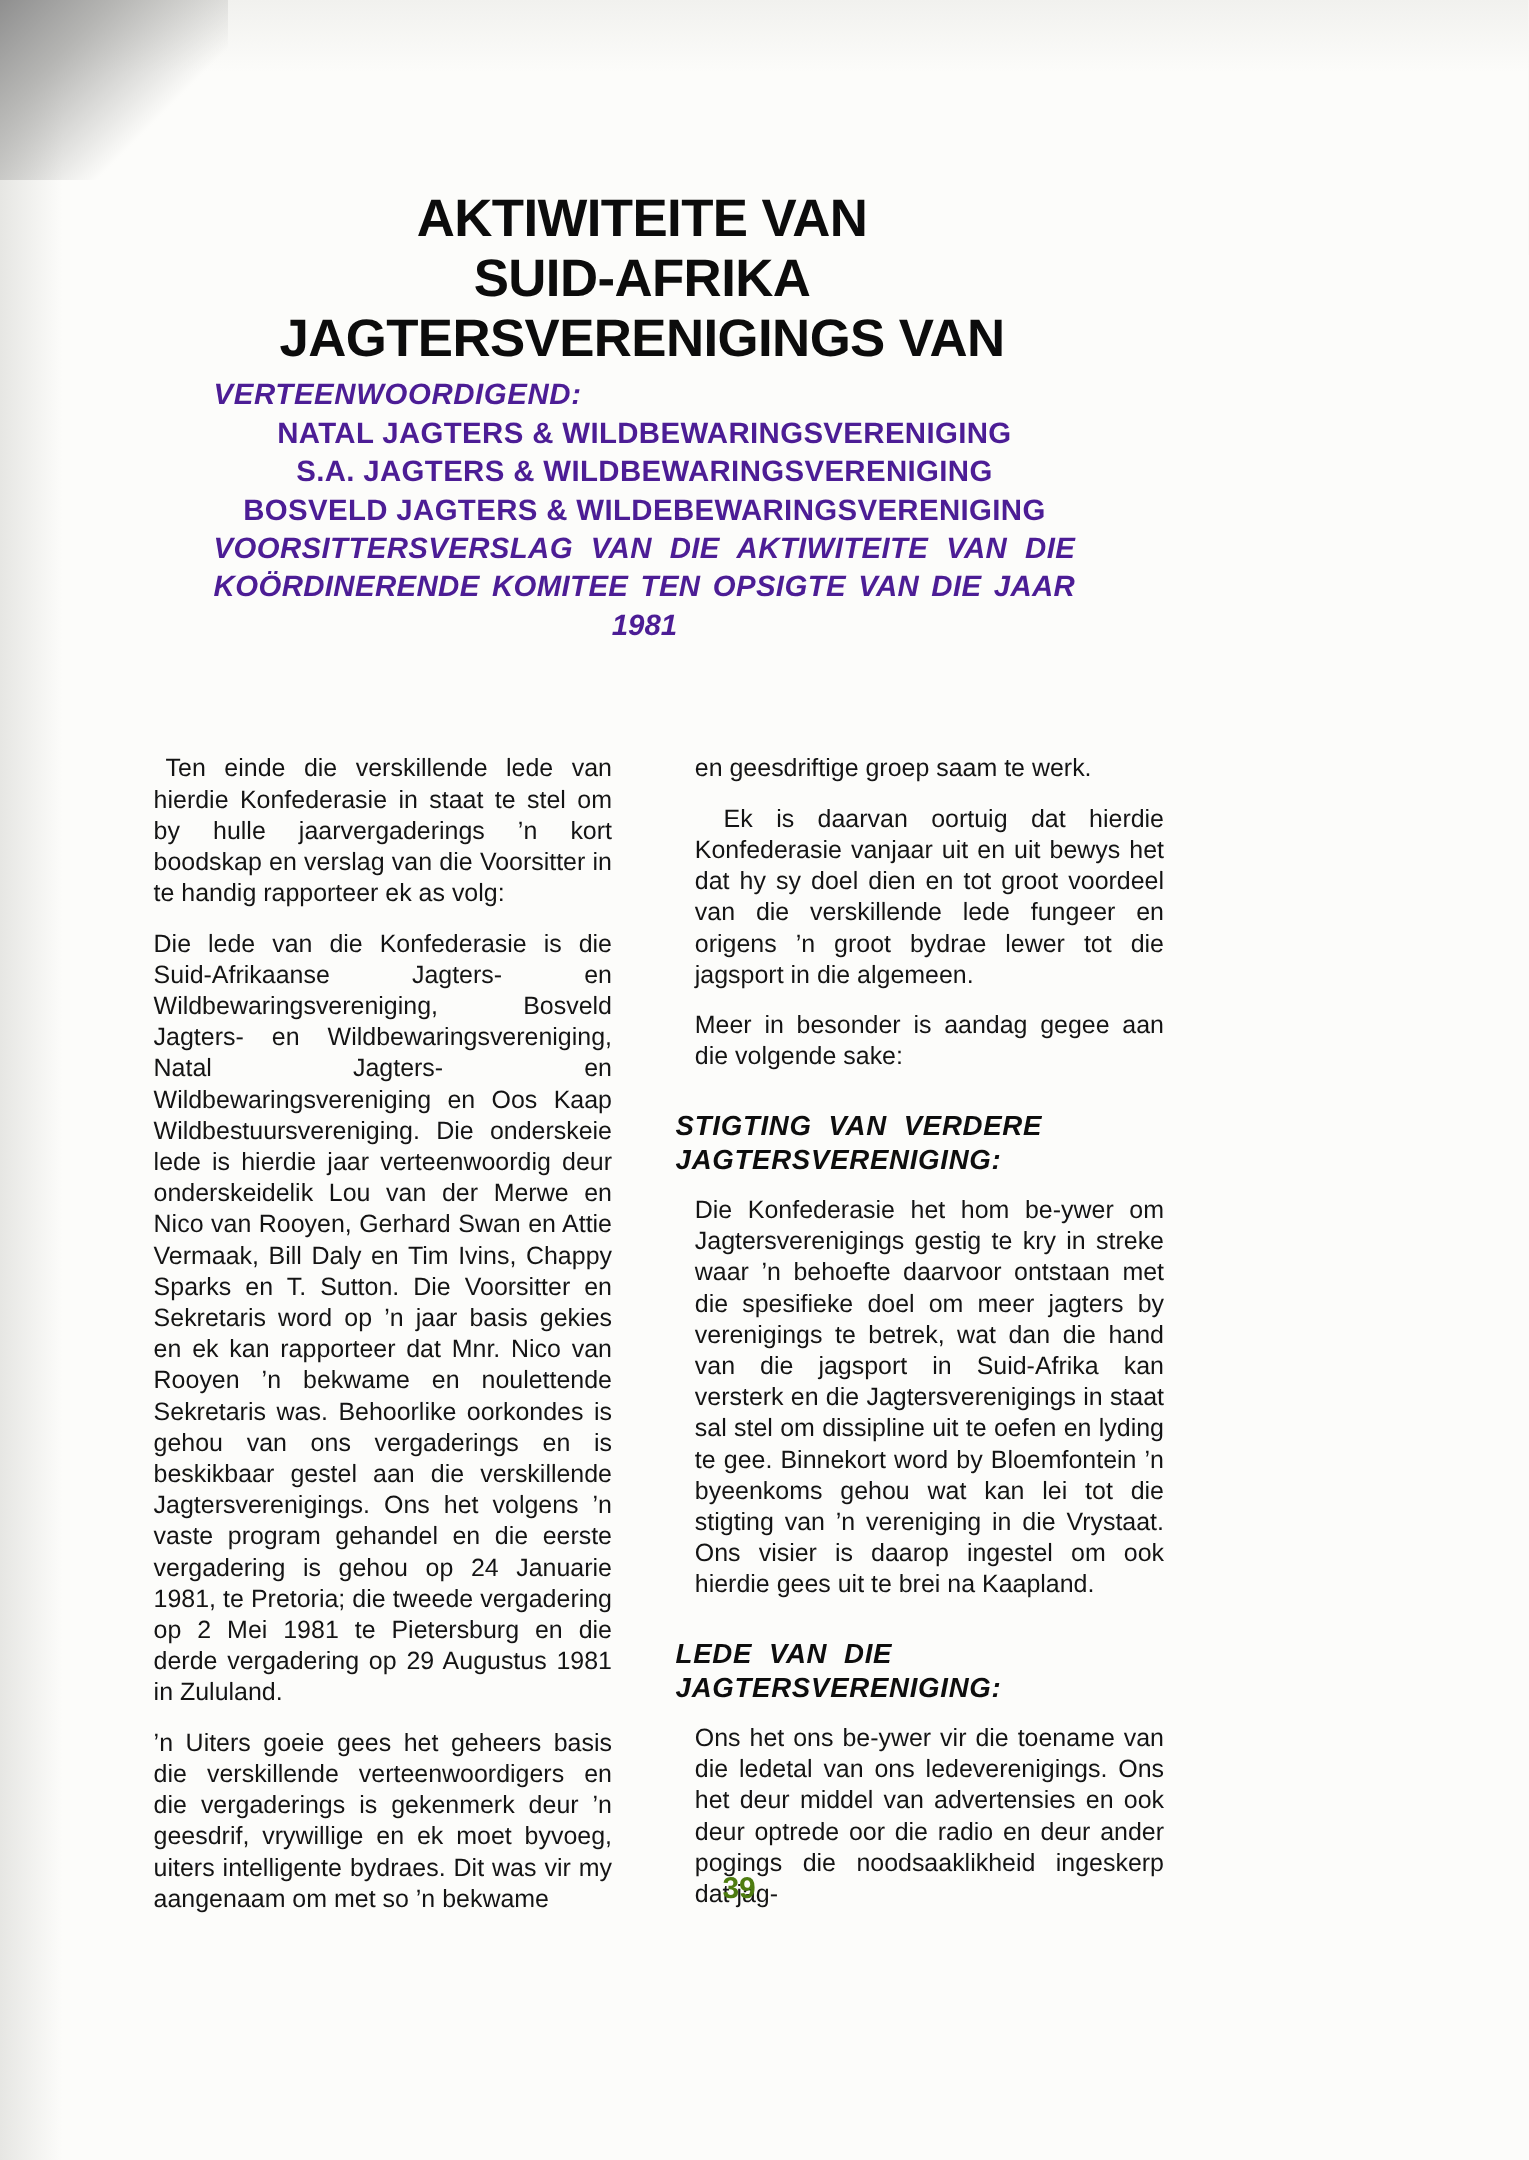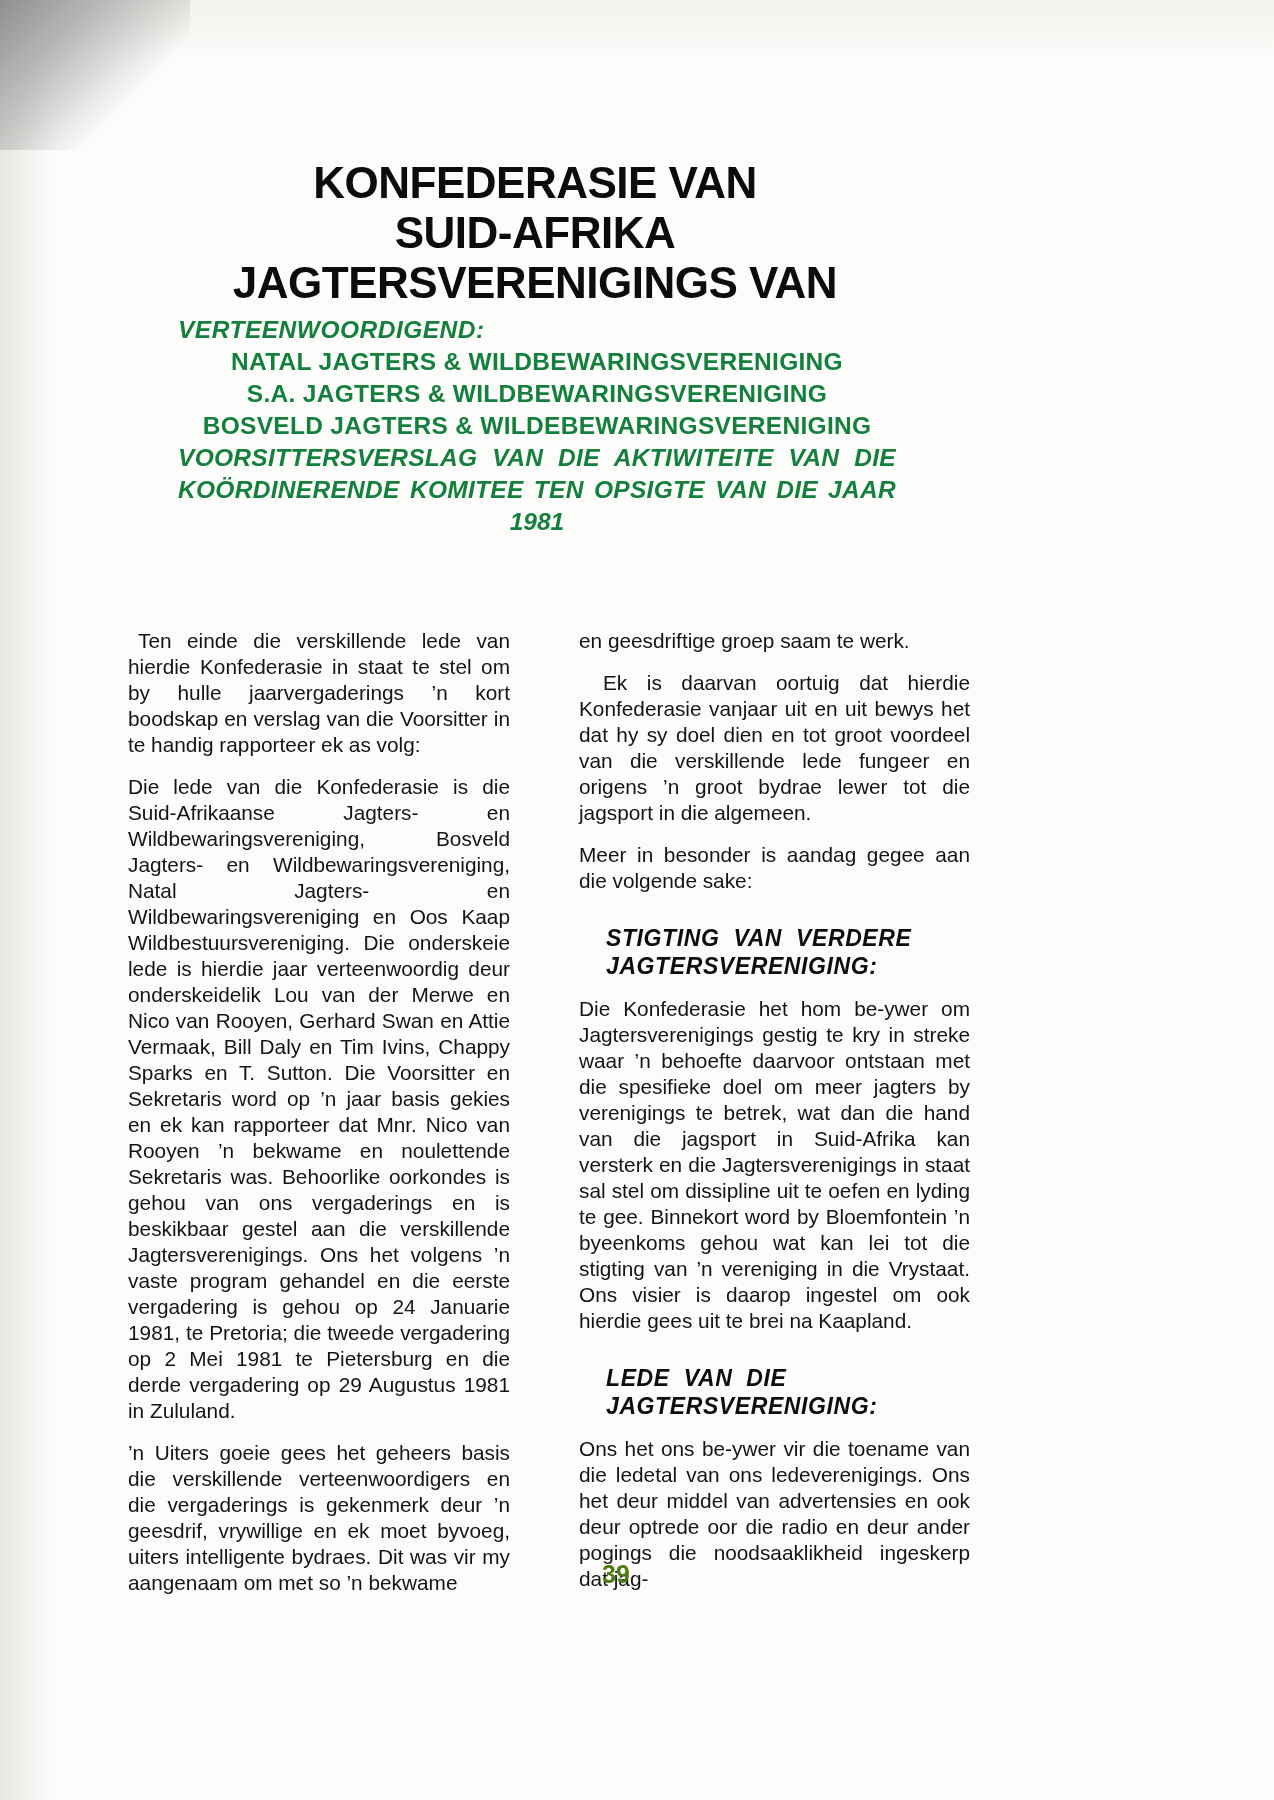--- a/index.html
+++ b/index.html
@@ -53,21 +53,21 @@
   }
 
   .subhead {
     position: absolute;
     left: 178px;
     top: 314px;
     width: 718px;
     font-weight: bold;
     font-size: 24.5px;
     line-height: 32px;
-    color: #15803d;
+    color: #4c1d95;
   }
   .subhead .label {
     font-style: italic;
     text-align: left;
     letter-spacing: 0.5px;
   }
   .subhead .org {
     text-align: center;
     letter-spacing: 0.3px;
   }
@@ -103,42 +103,42 @@
     margin-bottom: 2px;
     font-weight: bold;
     font-style: italic;
     font-size: 23px;
     line-height: 28px;
     letter-spacing: 0.6px;
     word-spacing: 7px;
     text-align: left;
     color: #0e0e0e;
   }
-  .section-heading div { white-space: nowrap; margin-left: 43px; }
+  .section-heading div { white-space: nowrap; }
 
   .page-number {
     position: absolute;
     left: 602px;
     top: 1560px;
     font-weight: bold;
     font-size: 25px;
     color: #4d7c0f;
   }
 </style>
 </head>
 <body>
 
 <div id="canvas">
 
   <div class="top-edge-shade"></div>
   <div class="left-edge-shade"></div>
   <div class="corner-shade"></div>
 
   <div class="main-title">
-    <div>KONFEDERASIE VAN</div>
+    <div>AKTIWITEITE VAN</div>
     <div>SUID-AFRIKA</div>
     <div>JAGTERSVERENIGINGS VAN</div>
   </div>
 
   <div class="subhead">
     <div class="label">VERTEENWOORDIGEND:</div>
     <div class="org">NATAL JAGTERS &amp; WILDBEWARINGSVERENIGING</div>
     <div class="org">S.A. JAGTERS &amp; WILDBEWARINGSVERENIGING</div>
     <div class="org">BOSVELD JAGTERS &amp; WILDEBEWARINGSVERENIGING</div>
     <div class="report-line">VOORSITTERSVERSLAG VAN DIE AKTIWITEITE VAN DIE</div>

